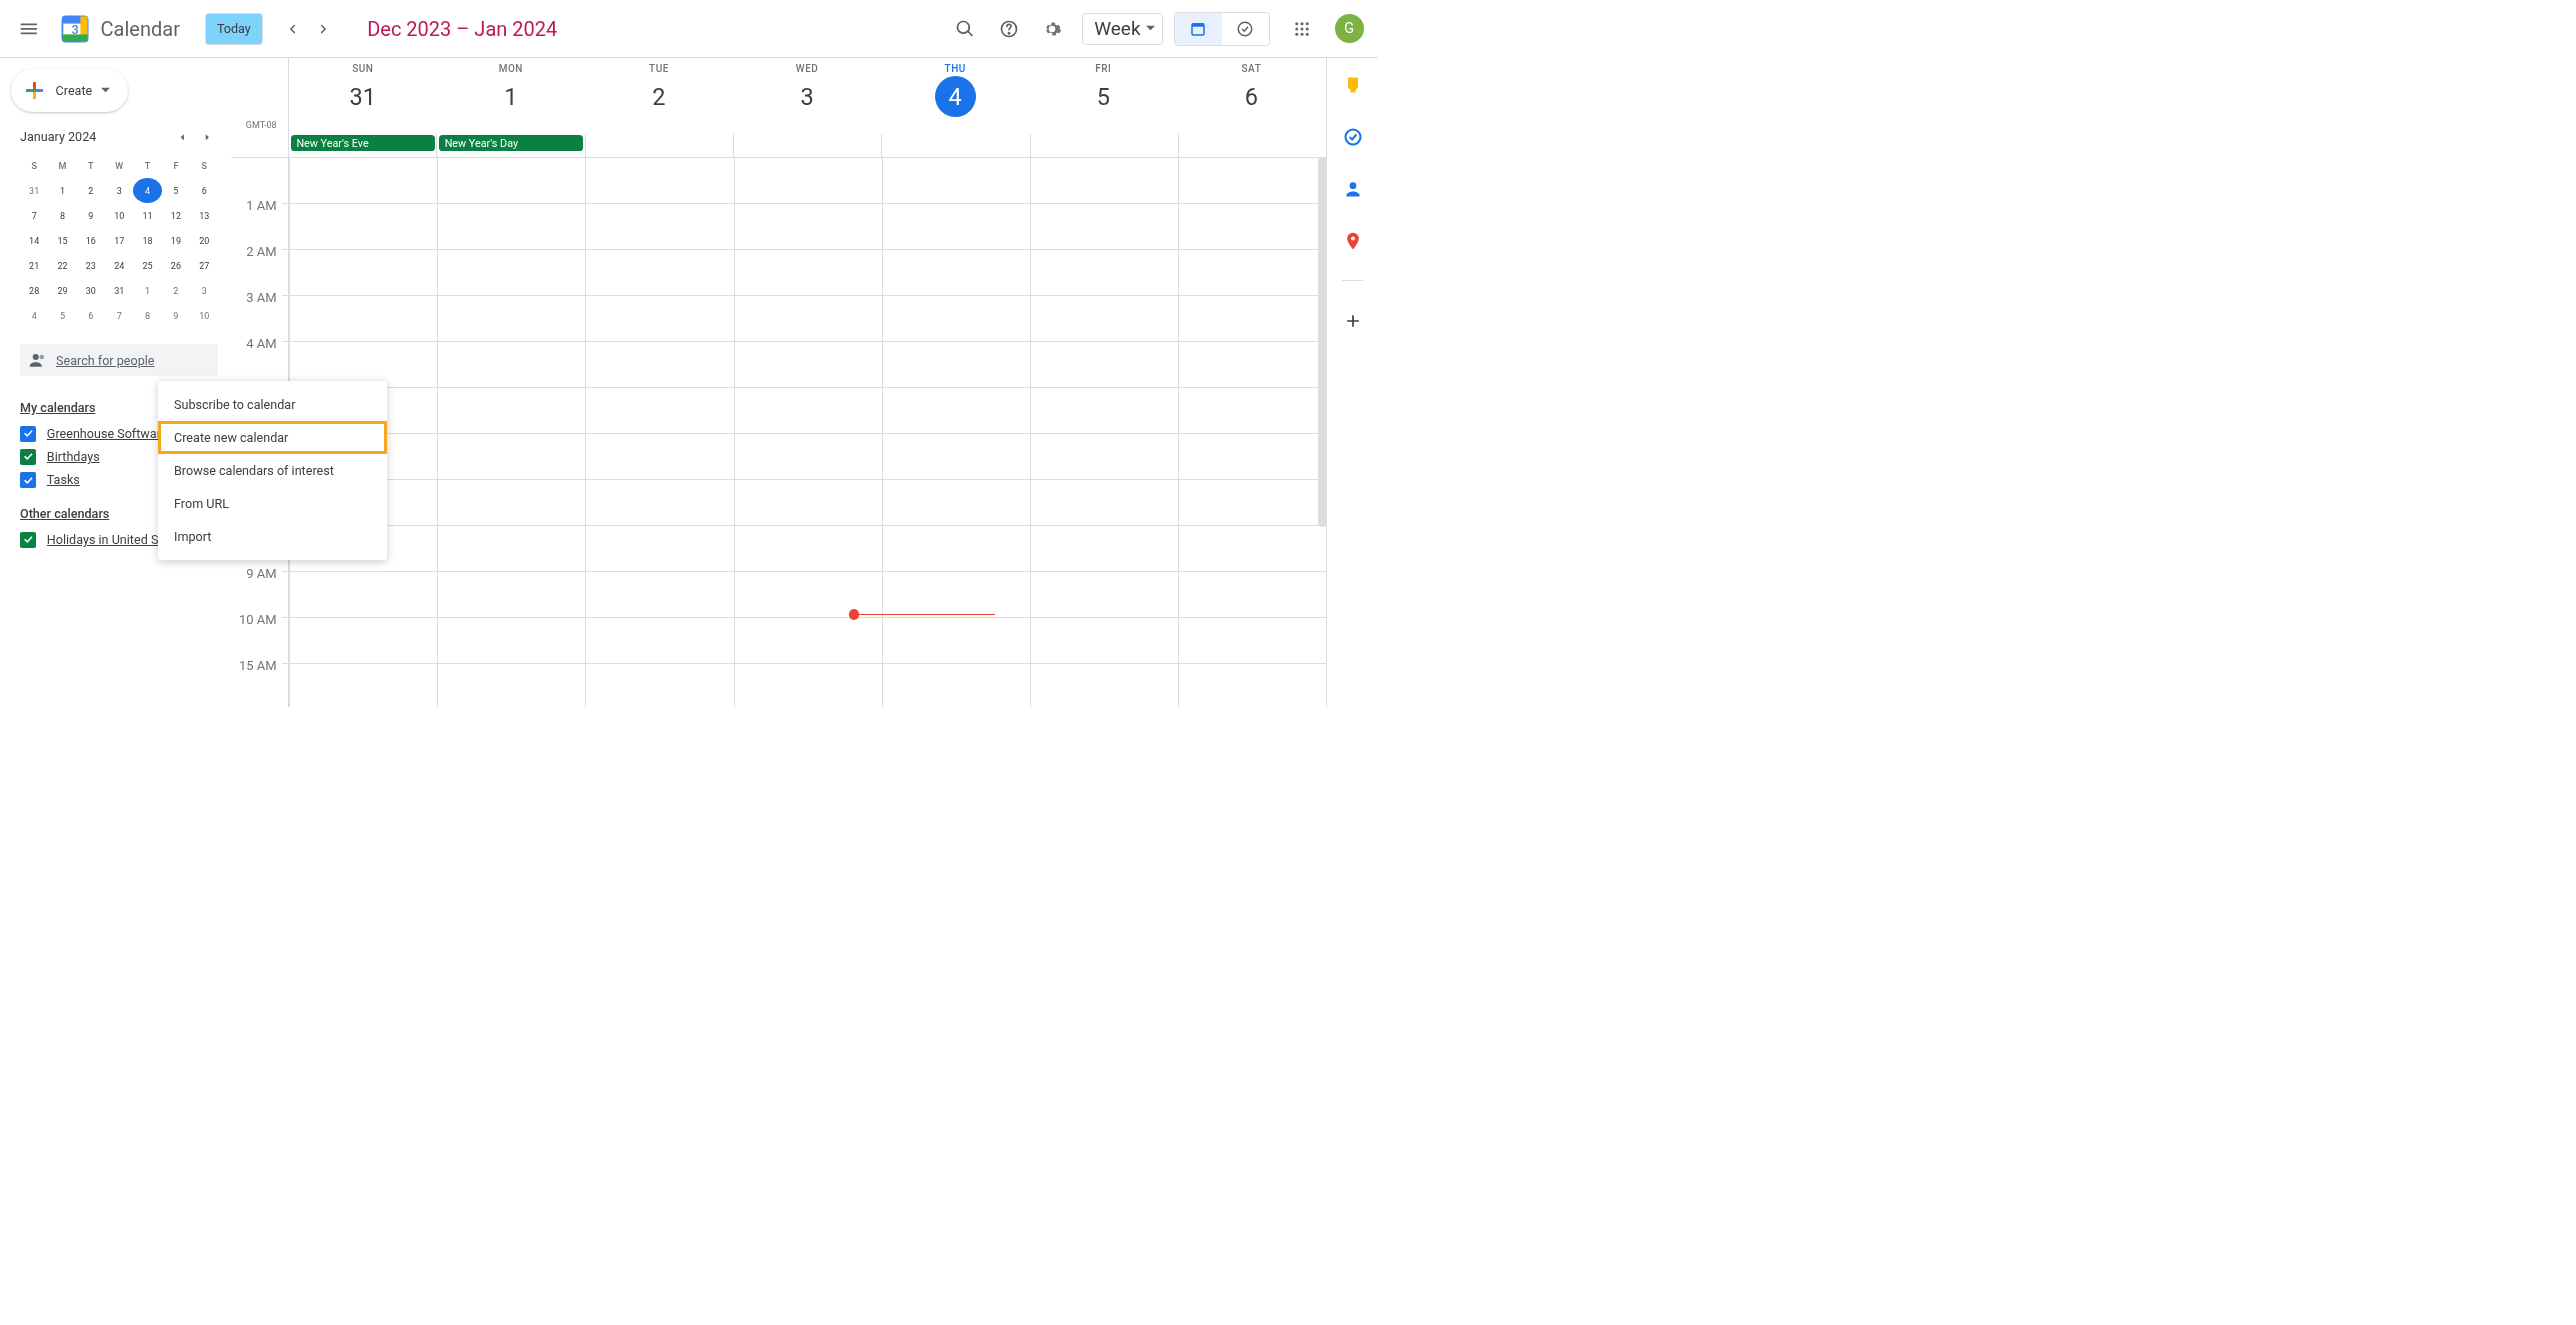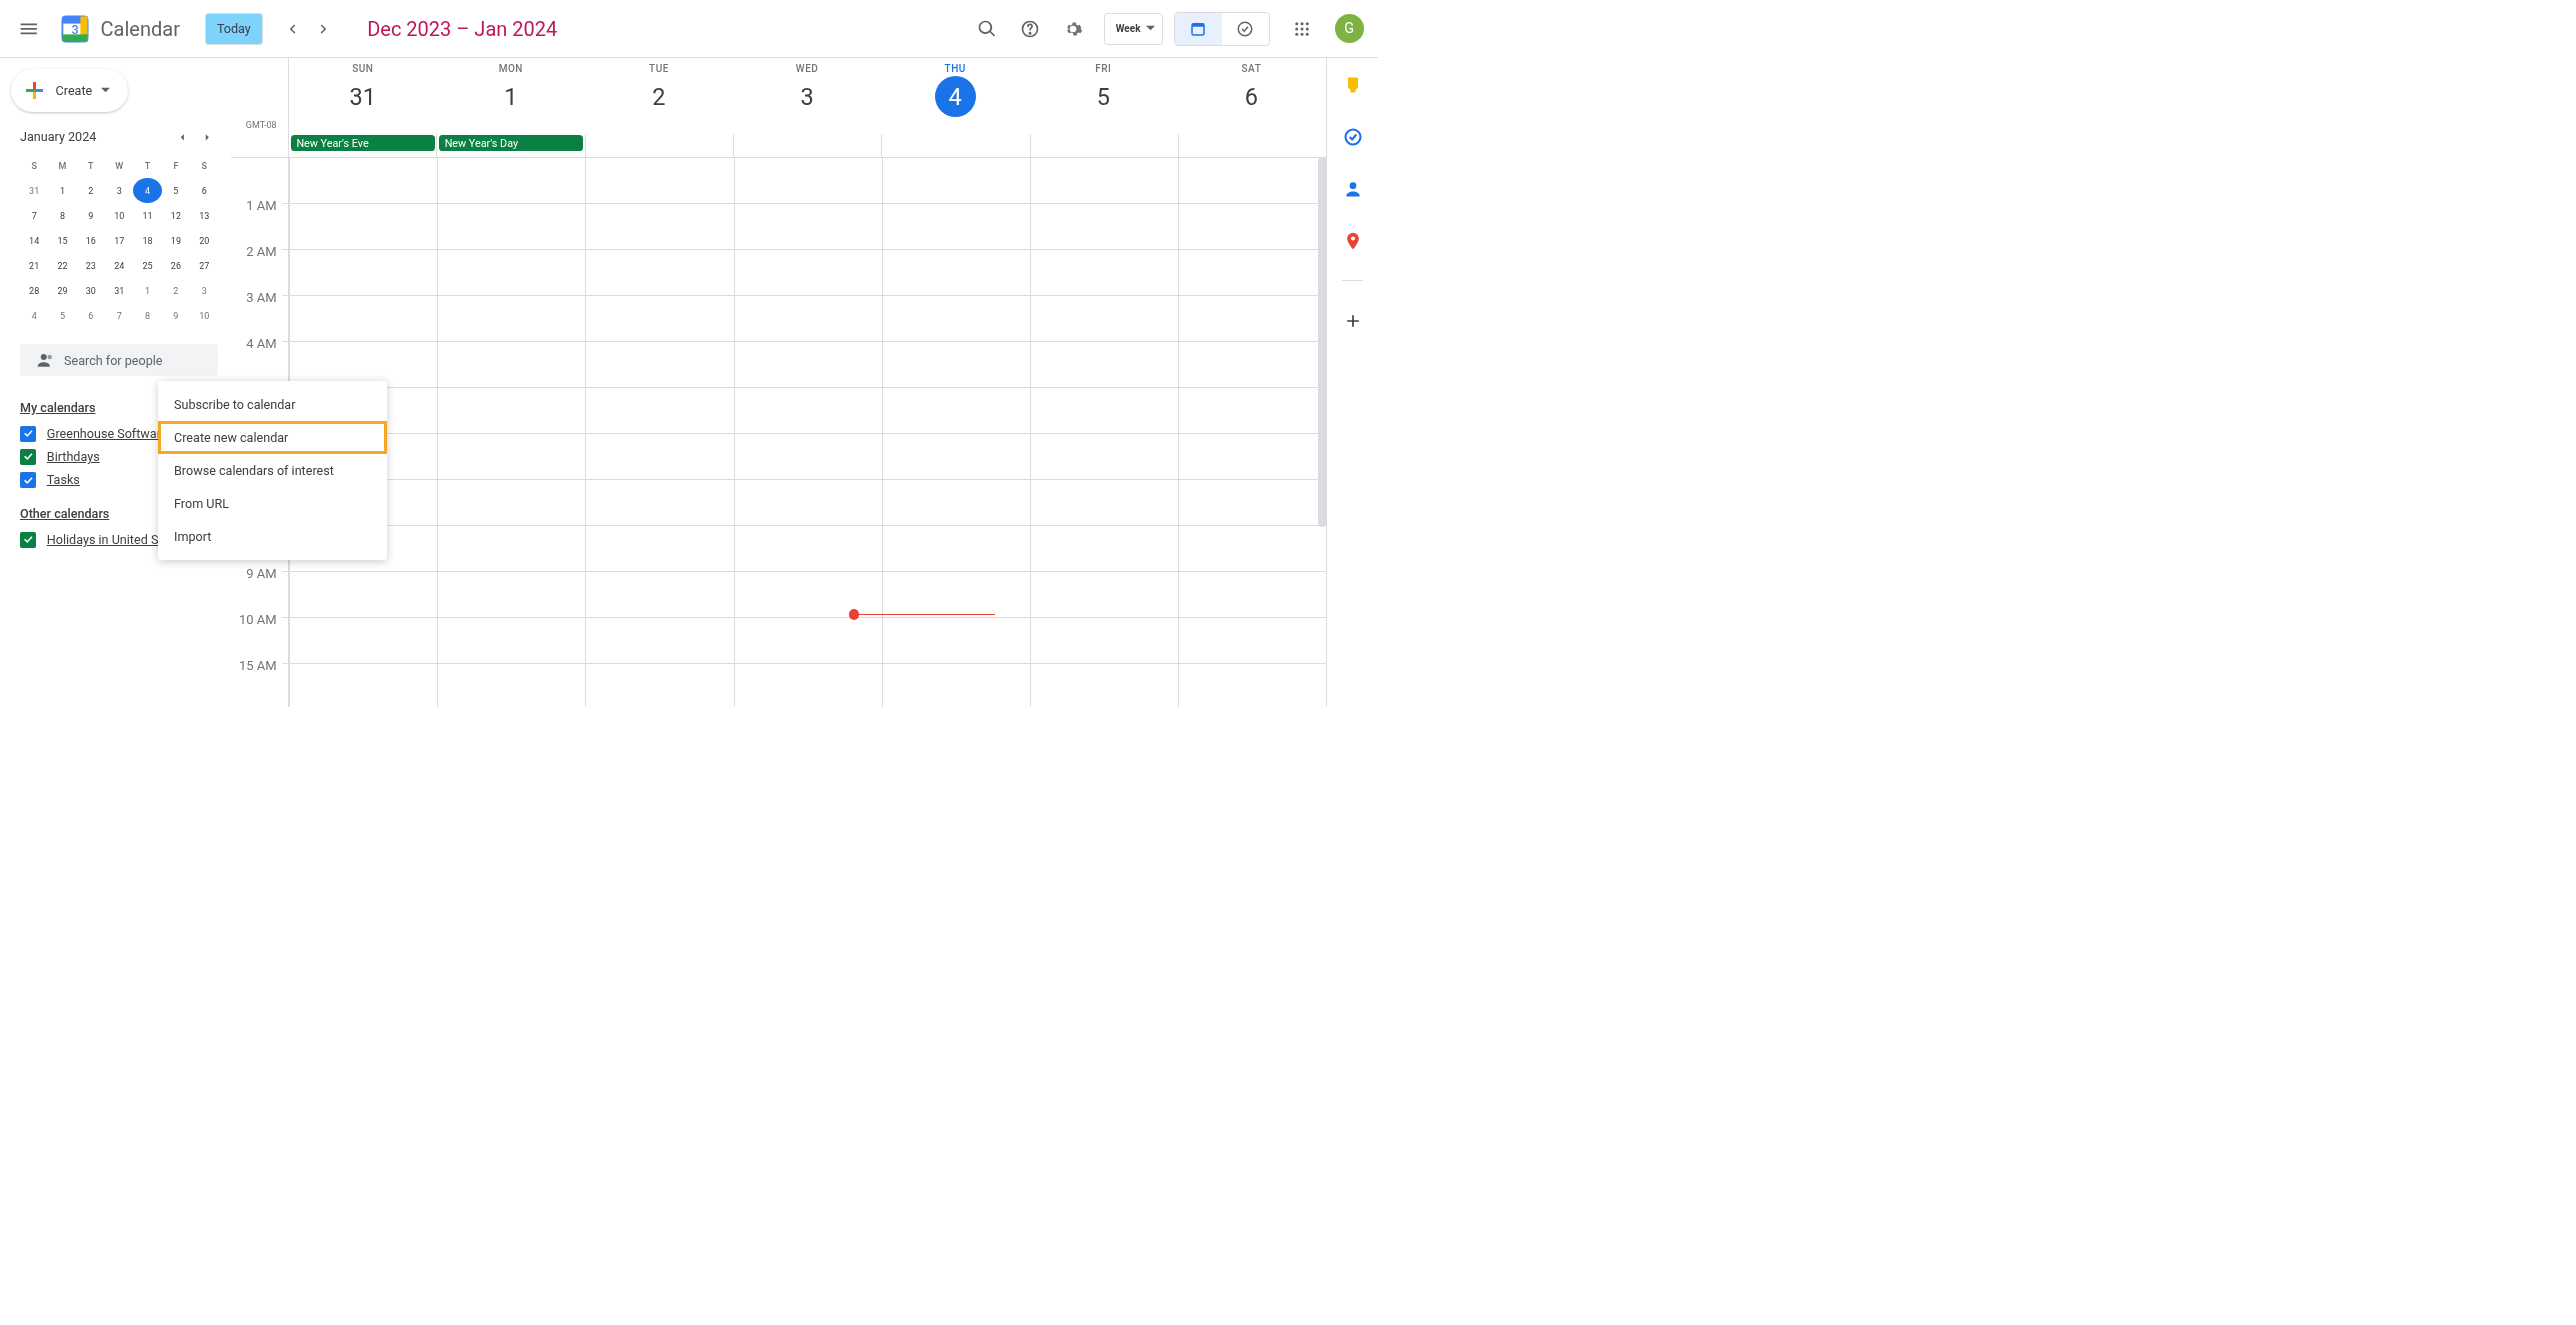--- a/index.html
+++ b/index.html
@@ -9,21 +9,21 @@
 .header { height: 58px; display: flex; align-items: center; padding: 0 7.2px; border-bottom: 0.9px solid #dadce0; gap: 3.6px; }
 .menu-btn { width: 43px; height: 43px; border-radius: 50%; display: flex; align-items: center; justify-content: center; cursor: pointer; }
 .logo-wrap { display: flex; align-items: center; gap: 7.2px; margin-left: 3.6px; margin-right: 21.6px; }
 .logo-icon { width: 36px; height: 36px; position: relative; }
 .logo-text { font-size: 20px; color: #5f6368; font-weight: 400; }
 .today-btn { height: 32px; padding: 0 10.8px; border: 0.9px solid #dadce0; border-radius: 3.6px; background: #7dd3fc; font-size: 12.6px; color: #3c4043; cursor: pointer; margin-right: 10.8px; }
 .nav-btn { width: 29px; height: 29px; border-radius: 50%; display: flex; align-items: center; justify-content: center; cursor: pointer; color: #5f6368; }
 .date-range { font-size: 20px; color: #be185d; margin-left: 25px; font-weight: 400; }
 .header-spacer { flex: 1; }
 .icon-btn { width: 36px; height: 36px; border-radius: 50%; display: flex; align-items: center; justify-content: center; cursor: pointer; color: #5f6368; margin: 0 1.8px; }
-.view-select { height: 32px; padding: 0 7.2px 0 10.8px; border: 0.9px solid #dadce0; border-radius: 3.6px; background: #fff; font-size: 10px; color: #3c4043; cursor: pointer; display: flex; align-items: center; gap: 5.4px; margin: 0 7.2px; font-weight: bold; }
+.view-select { height: 32px; padding: 0 7.2px 0 10.8px; border: 0.9px solid #dadce0; border-radius: 3.6px; background: #fff; font-size: 19px; color: #3c4043; cursor: pointer; display: flex; align-items: center; gap: 5.4px; margin: 0 7.2px; }
 .btn-group { display: flex; border: 0.9px solid #dadce0; border-radius: 3.6px; overflow: hidden; margin-right: 7.2px; }
 .btn-group .seg { width: 47px; height: 32px; display: flex; align-items: center; justify-content: center; cursor: pointer; }
 .btn-group .seg.active { background: #e8f0fe; color: #1a73e8; }
 .apps-btn { width: 36px; height: 36px; border-radius: 50%; display: flex; align-items: center; justify-content: center; cursor: pointer; color: #5f6368; margin: 0 3.6px; }
 .avatar { width: 29px; height: 29px; border-radius: 50%; background: #7cb342; color: #fff; display: flex; align-items: center; justify-content: center; font-size: 14.4px; margin: 0 7.2px; cursor: pointer; }
 
 
 .body { display: flex; height: calc(100% - 58px); }
 .sidebar { width: 231px; padding: 10.8px 0 0 0; position: relative; }
 .create-btn { height: 43px; padding: 0 18px 0 10.8px; border: none; border-radius: 21.6px; background: #fff; box-shadow: 0 0.9px 2.7px rgba(60,64,67,0.3); display: flex; align-items: center; gap: 9px; font-size: 12.6px; color: #3c4043; cursor: pointer; margin: 0 0 14.4px 10.8px; }
@@ -35,21 +35,21 @@
 .mini-title { font-size: 12.6px; color: #3c4043; flex: 1; }
 .mini-nav { display: flex; gap: 3.6px; }
 .mini-nav span { width: 21.6px; height: 21.6px; display: flex; align-items: center; justify-content: center; cursor: pointer; color: #5f6368; border-radius: 50%; }
 .mini-grid { display: grid; grid-template-columns: repeat(7, 1fr); gap: 0; }
 .mini-cell { height: 25px; display: flex; align-items: center; justify-content: center; font-size: 9px; color: #70757a; cursor: pointer; border-radius: 50%; }
 .mini-cell.dow { color: #70757a; font-weight: 500; cursor: default; }
 .mini-cell.in-month { color: #3c4043; }
 .mini-cell.today { background: #1a73e8; color: #fff; }
 
 
-.search-people { margin: 9px 12.6px 12.6px 20px; height: 32px; background: #f1f3f4; border-radius: 3.6px; display: flex; align-items: center; padding: 0 17px; gap: 9px; color: #5f6368; font-size: 12.6px; }
+.search-people { margin: 9px 12.6px 12.6px 20px; height: 32px; background: #f1f3f4; border-radius: 3.6px; display: flex; align-items: center; padding: 0 9px; gap: 9px; color: #5f6368; font-size: 12.6px; text-decoration: underline; }
 
 
 .cal-section { padding: 3.6px 20px; text-decoration: underline; }
 .cal-section h3 { font-size: 12.6px; font-weight: 500; color: #3c4043; padding: 7.2px 0; }
 .cal-item { display: flex; align-items: center; gap: 10.8px; padding: 3.6px 0; font-size: 12.6px; color: #3c4043; }
 .checkbox { width: 16px; height: 16px; border-radius: 1.8px; display: flex; align-items: center; justify-content: center; color: #fff; }
 .checkbox svg { width: 12.6px; height: 12.6px; }
 
 
 .context-menu { position: absolute; left: 158px; top: 381px; width: 229px; background: #fff; border-radius: 3.6px; box-shadow: 0 1.8px 9px rgba(0,0,0,0.2); padding: 7.2px 0; z-index: 100; }

